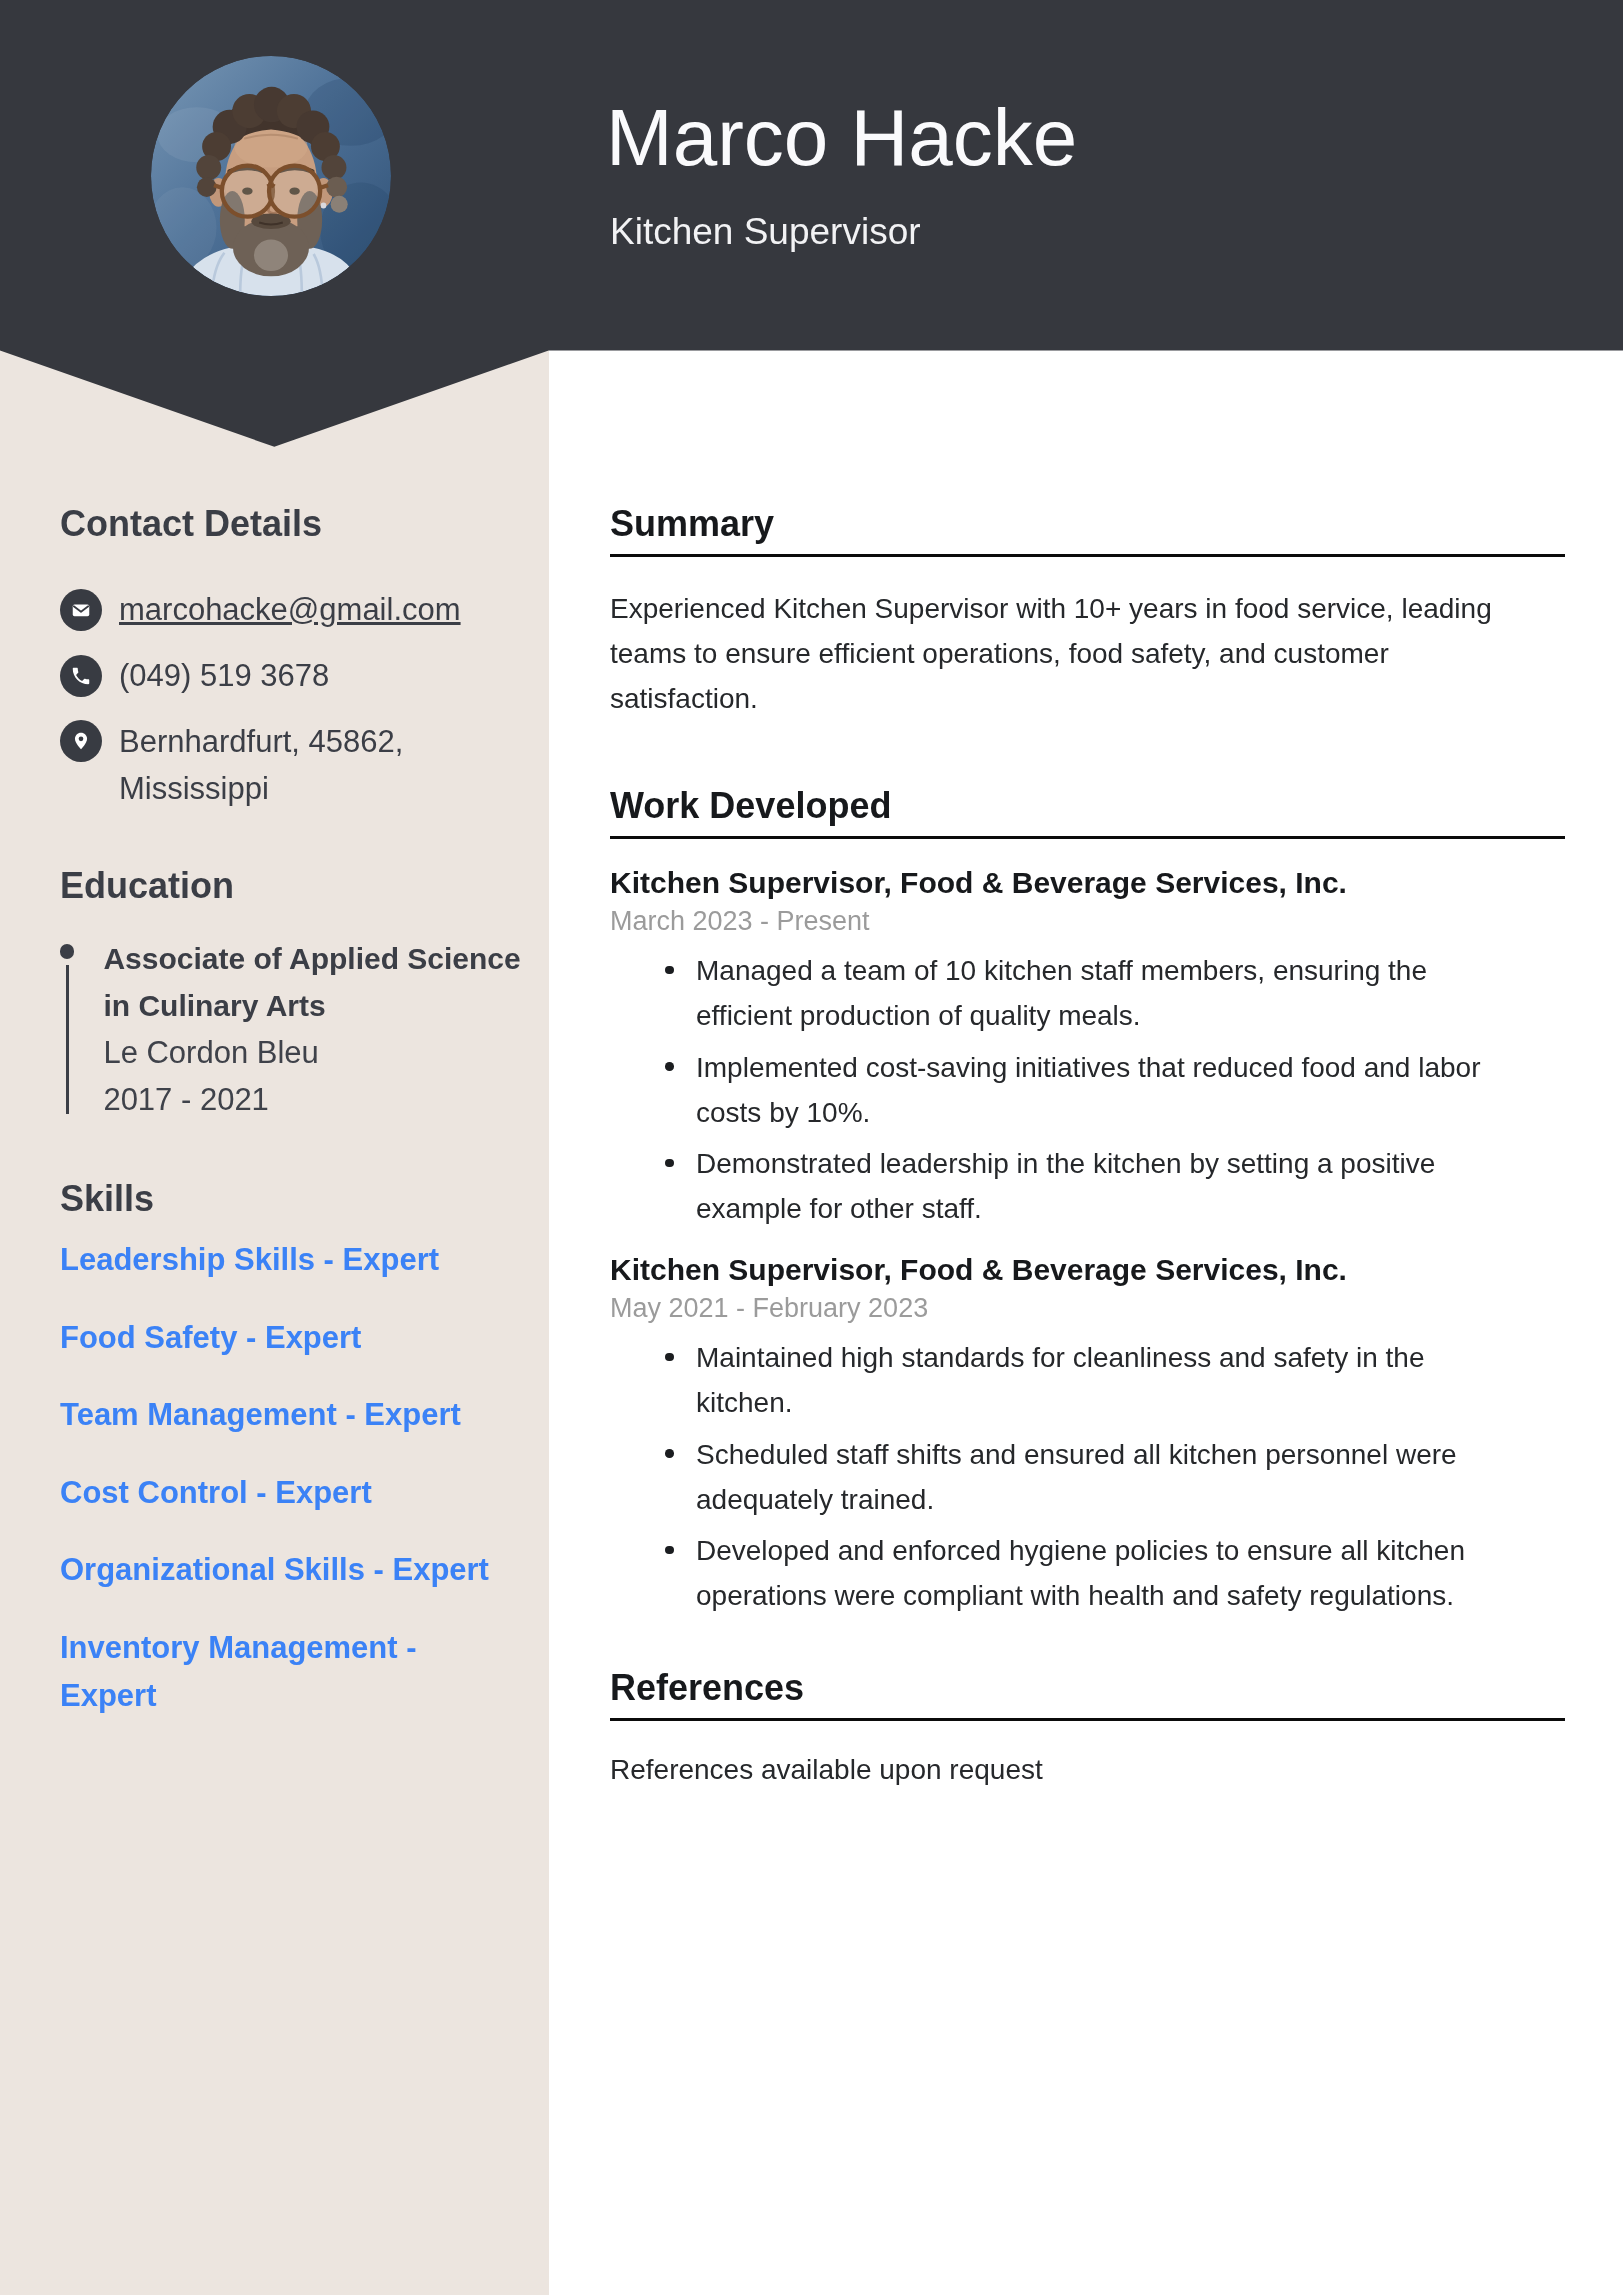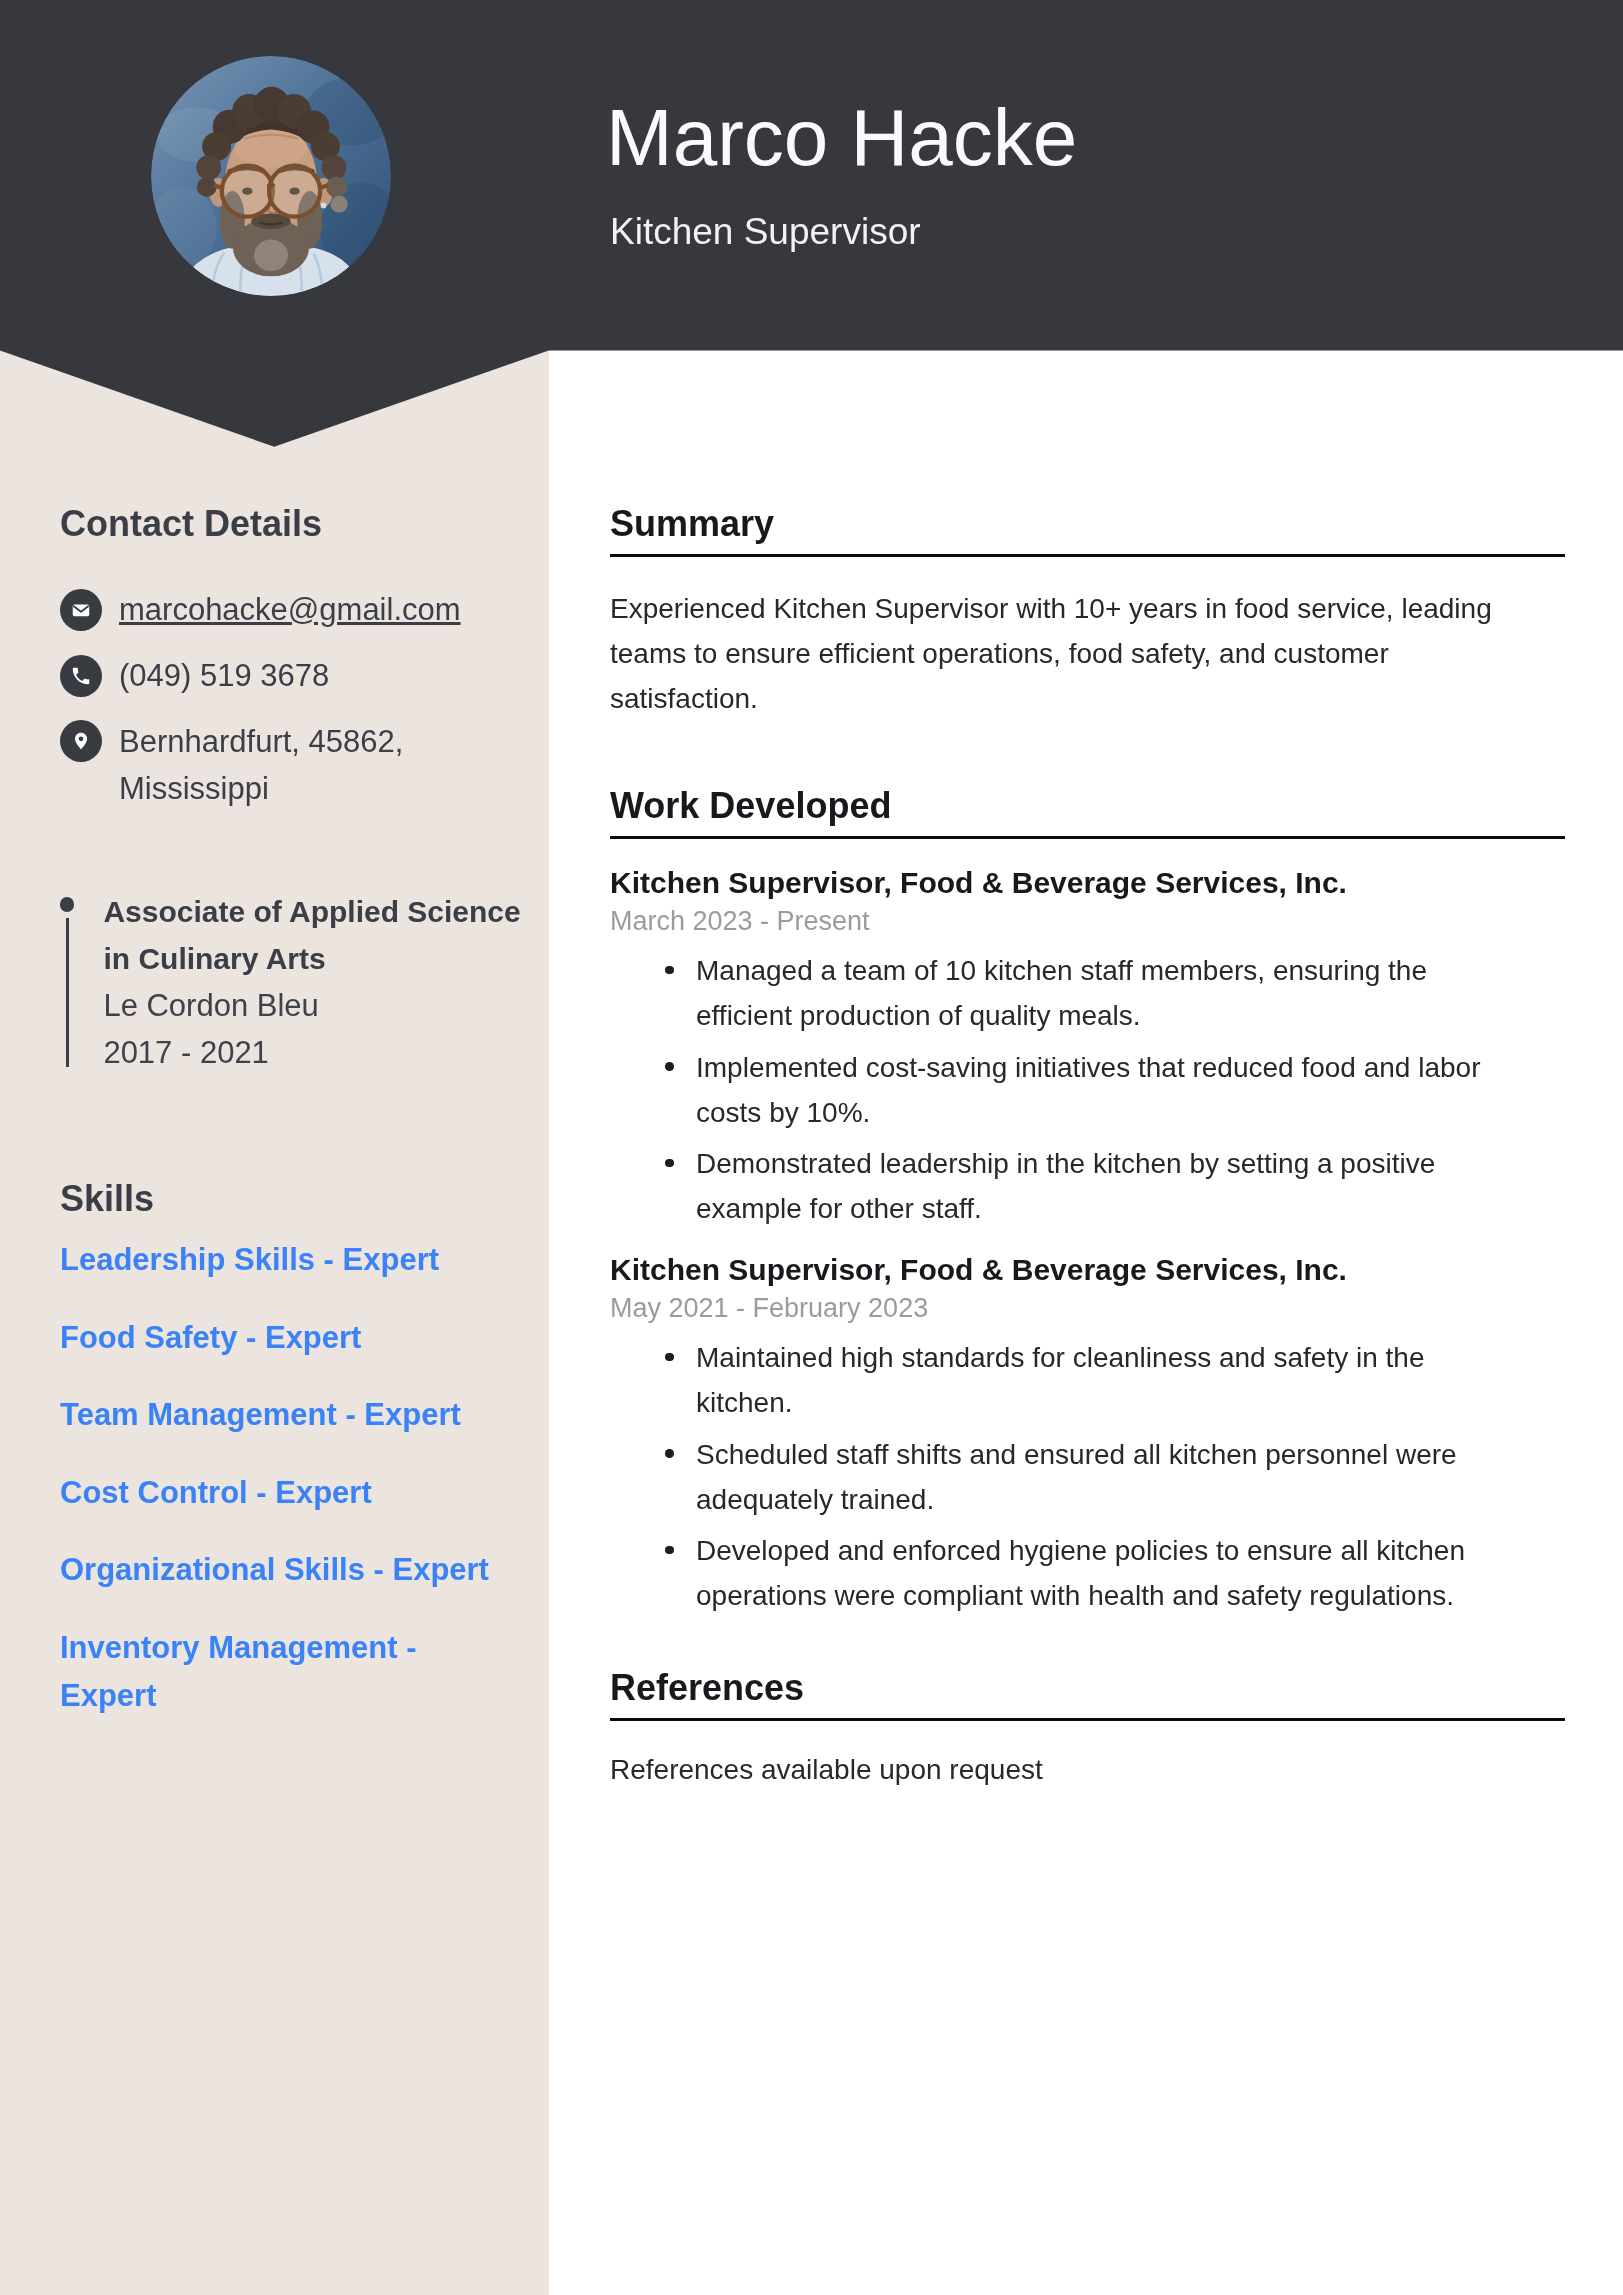--- a/index.html
+++ b/index.html
@@ -34,21 +34,21 @@
   .crow{display:flex;align-items:center;margin-bottom:23.6px;}
   .crow.top{align-items:flex-start;}
   .cicon{
     flex:0 0 42px;width:42px;height:42px;border-radius:50%;
     background:#383B42;display:flex;align-items:center;justify-content:center;
   }
   .ctext{margin-left:17px;font-size:31px;line-height:42px;color:#3B3E46;}
   .crow.top .ctext{line-height:47px;white-space:pre-line;margin-top:-2.6px;}
   a.ctext{text-decoration:underline;color:#3B3E46;}
   .education{top:866px;}
-  .edu-item{display:flex;margin-top:22px;}
+  .edu-item{display:flex;margin-top:30px;}
   .timeline{width:14.4px;display:flex;flex-direction:column;align-items:center;}
   .tdot{width:14.4px;height:14.4px;border-radius:50%;background:#3B3E46;margin-top:9.2px;}
   .tline{width:3.3px;flex:1;background:#3B3E46;margin-top:6.5px;margin-bottom:9.2px;}
   .edu-text{margin-left:29px;}
   .edu-degree{font-size:30px;line-height:47px;font-weight:700;white-space:pre-line;color:#3B3E46;}
   .edu-school,.edu-dates{font-size:31px;line-height:47px;font-weight:400;color:#3F424A;}
   .skills{top:1179px;}
   .skills ul{list-style:none;margin:18.3px 0 0 0;padding:0;}
   .skills li{font-size:31px;line-height:48px;margin-bottom:29.5px;white-space:pre-line;color:#3b82f6;font-weight:bold;}
   
@@ -190,20 +190,21 @@
             <circle cx="16" cy="12.8" r="3.4" fill="#383B42"></circle>
           </svg>
         </span>
         <span class="ctext">Bernhardfurt, 45862,
 Mississippi</span>
       </div>
     </div>
   </div>
 
   <div class="side-section education">
+    <h3>Education</h3>
     <div class="edu-item">
       <div class="timeline">
         <div class="tdot"></div>
         <div class="tline"></div>
       </div>
       <div class="edu-text">
         <div class="edu-degree">Associate of Applied Science
 in Culinary Arts</div>
         <div class="edu-school">Le Cordon Bleu</div>
         <div class="edu-dates">2017 - 2021</div>

